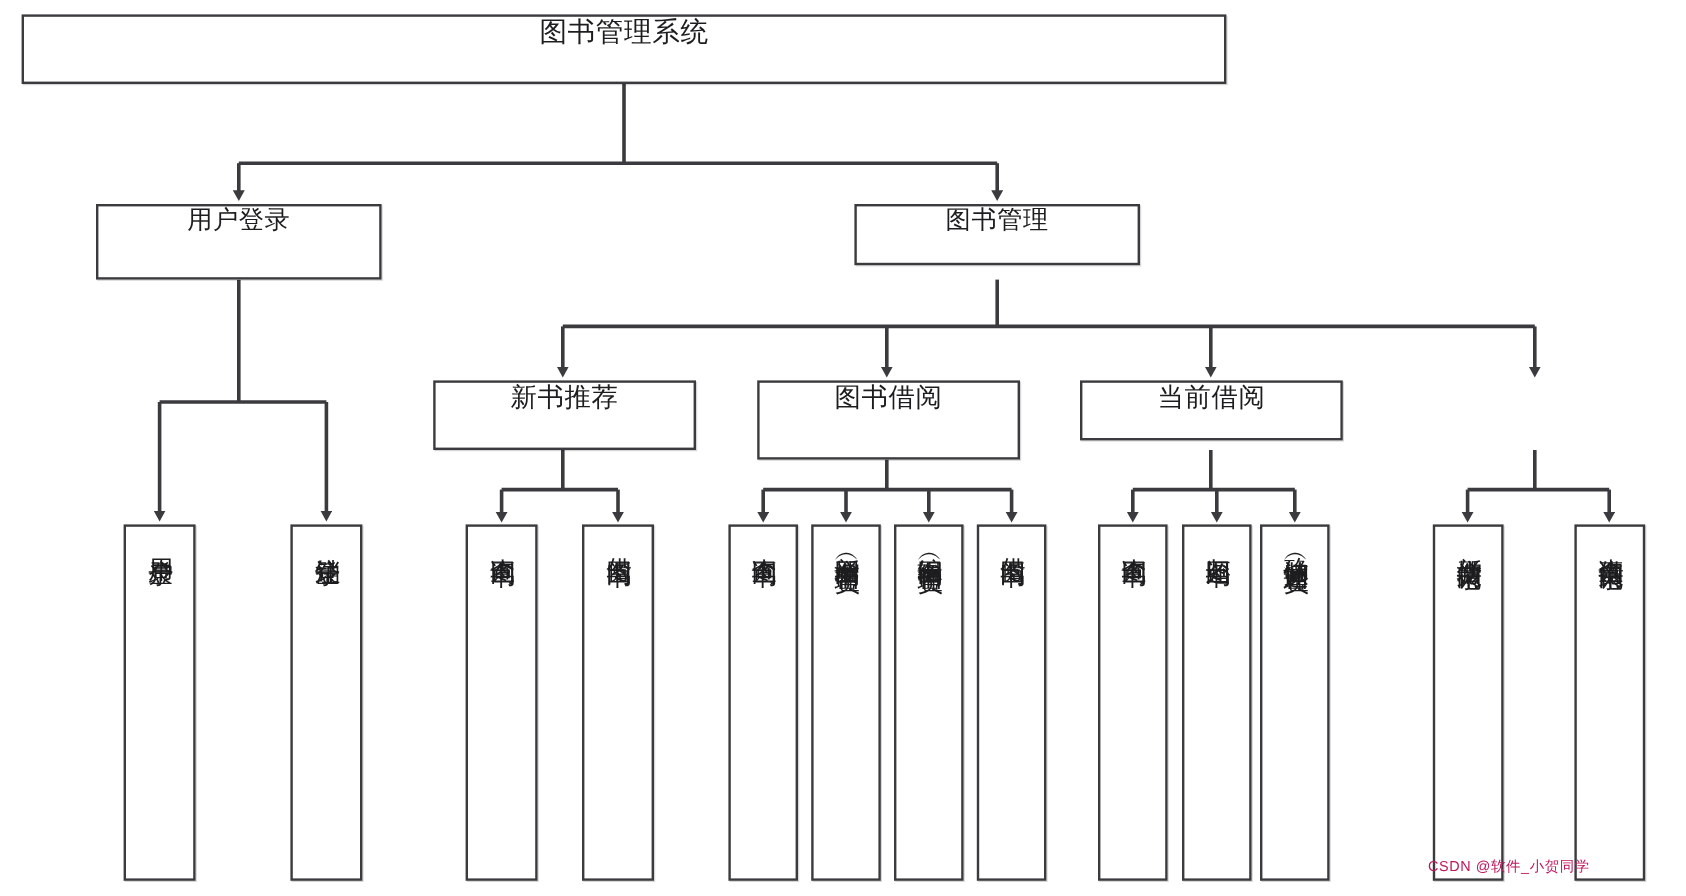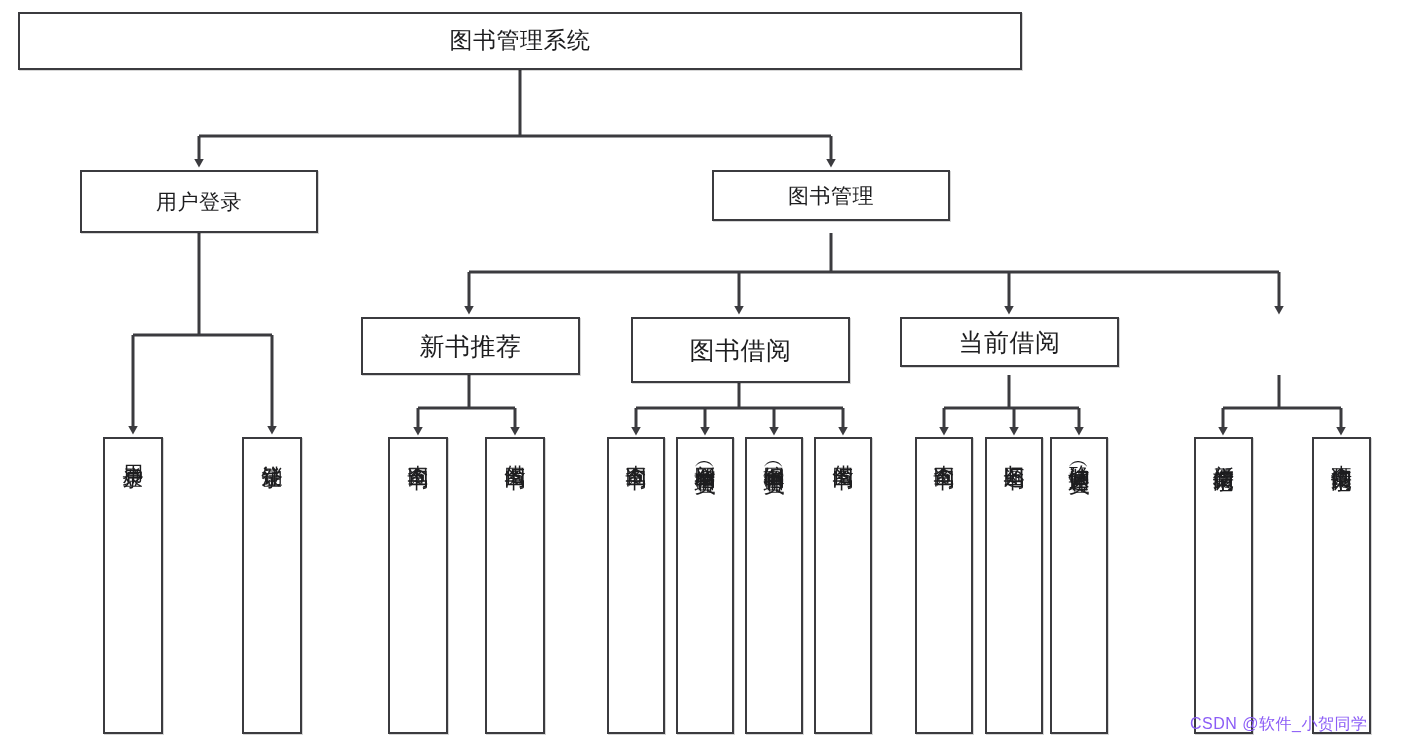--- a/index.html
+++ b/index.html
@@ -24,53 +24,52 @@
     width: 1405px;
     height: 747px;
     pointer-events: none;
   }
   .node {
     position: absolute;
     box-sizing: border-box;
     border: 2px solid #3b3b3f;
     background: #ffffff;
     display: flex;
-    align-items: center;
     justify-content: center;
     color: #1d1d1f;
     box-shadow: 1px 1px 0 rgba(0,0,0,0.16);
   }
   .node .label {
     display: block;
     text-align: center;
     line-height: 1.12;
     letter-spacing: 0.5px;
   }
   .node.root .label { font-size: 23px; }
   .node.lvl1 .label { font-size: 21px; }
-  .node.lvl2 .label { font-size: 25px; }
+  .node.lvl2 .label { font-size: 22px; }
   .node.leaf {
     align-items: flex-start;
     justify-content: center;
     padding-top: 9px;
   }
   .node.leaf .label {
     writing-mode: vertical-rl;
     text-orientation: upright;
     font-size: 21px;
     line-height: 1.05;
     letter-spacing: 1.5px;
     white-space: nowrap;
   }
   .watermark {
     position: absolute;
     left: 1190px;
     top: 714px;
-    font-size: 16px;
-    color: #8b5cf6;
+    font-size: 12px;
+    color: #be185d;
     white-space: nowrap;
     letter-spacing: 0.5px;
   }
 </style>
 </head>
 <body>
 
 <div id="canvas">
 
   <svg class="edges" viewBox="0 0 1405 747">

